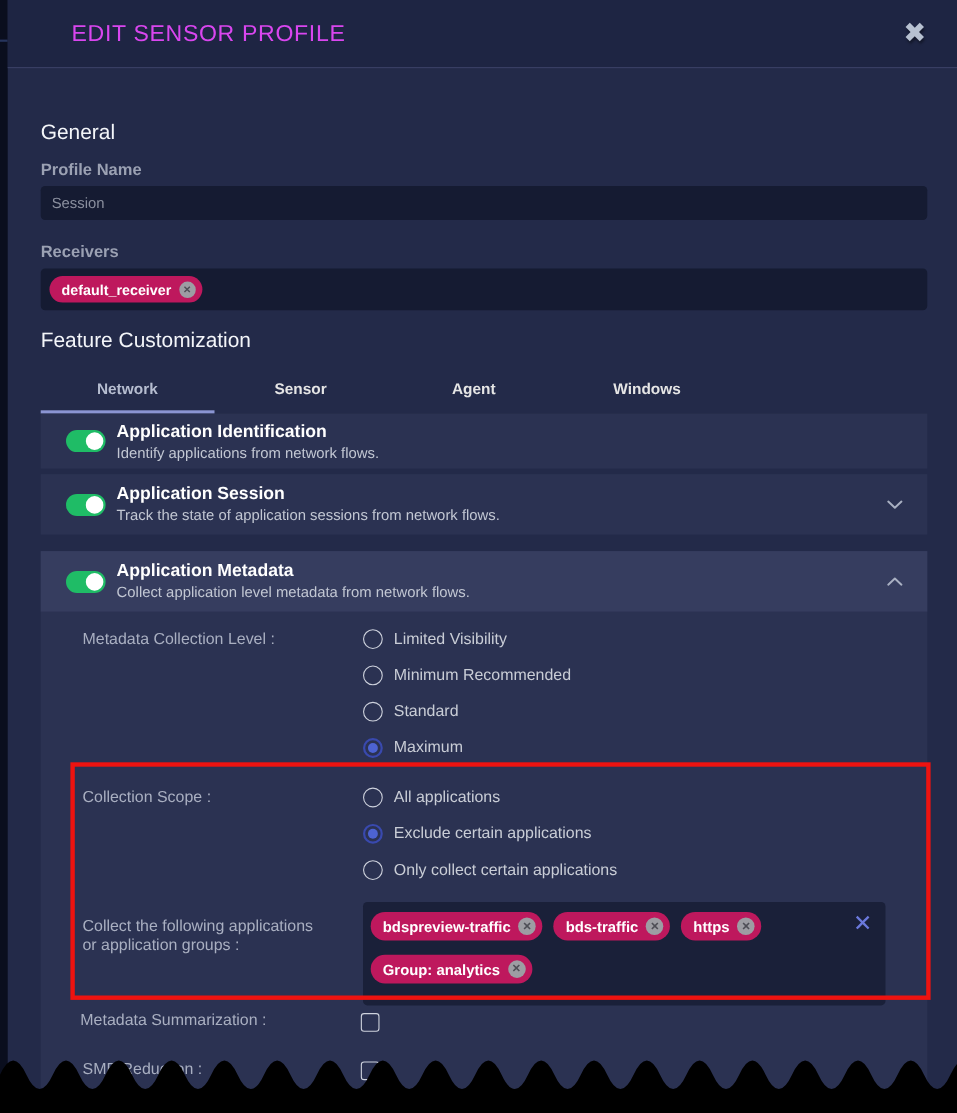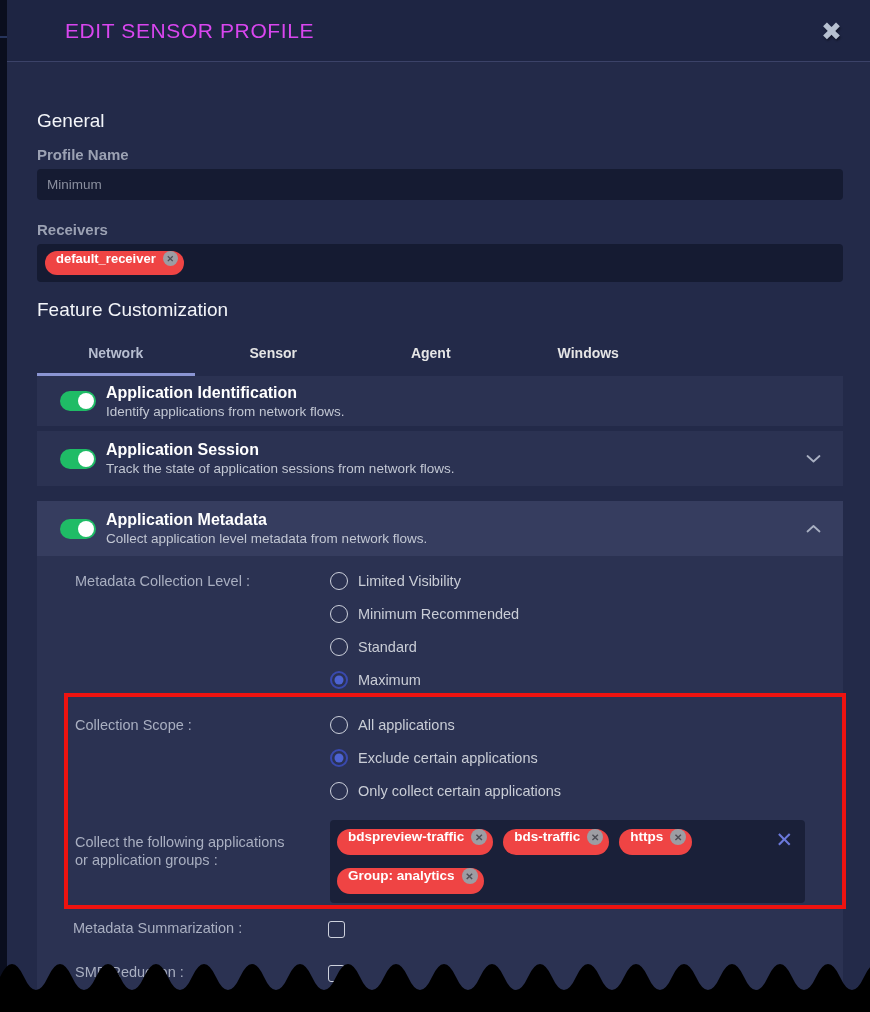--- a/index.html
+++ b/index.html
@@ -20,21 +20,21 @@
 
   .modal-body { padding:0 27px 0 30px; }
 
   .section-heading { margin-top:48px; font-size:19px; color:#f3f5f9; }
   .section-heading.fc { margin-top:17px; }
   .field-label { margin-top:14px; font-size:15px; color:#9ba1b3;font-weight:bold; }
   .field-label.recv { margin-top:21px; }
   .text-input { margin-top:6px; height:31px; background:#151b32; border-radius:4px; display:flex; align-items:center; padding:0 10px; font-size:13.5px; color:#8a8f9e; }
   .receivers-box { margin-top:6px; min-height:38px; background:#151b32; border-radius:4px; display:flex; align-items:center; gap:8px; padding:7px 8px; }
 
-  .tag { height:24px; background:#ef4444; border-radius:12px; display:inline-flex; align-items:flex-start; gap:7px; padding:0 6px 0 11px; color:#fff; font-size:13px; font-weight:bold; white-space:nowrap; }
+  .tag { height:24px; background:#be185d; border-radius:12px; display:inline-flex; align-items:center; gap:7px; padding:0 6px 0 11px; color:#fff; font-size:13px; font-weight:bold; white-space:nowrap; }
   .tag-x { width:15px; height:15px; border-radius:50%; background:#9d9da3; color:#4e4e56; font-size:9px; font-weight:bold; display:flex; align-items:center; justify-content:center; cursor:pointer; flex-shrink:0; }
 
   
   .tabs { margin-top:9px; height:46px; width:630px; display:flex; }
   .tab { width:157.5px; display:flex; align-items:center; justify-content:center; font-size:14px; font-weight:bold; color:#e5e5e5; position:relative; cursor:pointer; }
   .tab.active { color:#b6bdd0; }
   .tab.active::after { content:""; position:absolute; left:0; right:0; bottom:0; height:3px; background:#8b95d3; }
 
   
   .feature-row { position:relative; background:#2b3252; display:flex; align-items:center; }
@@ -62,21 +62,21 @@
   .rg-level { top:16px; }
   .rg-scope { top:160px; }
   .radio-item { display:flex; align-items:center; gap:10px; margin-bottom:15px; height:18px; cursor:pointer; }
   .radio { width:18px; height:18px; border-radius:50%; border:1.5px solid #cdd1dc; position:relative; flex-shrink:0; }
   .radio.selected { border:2px solid #3949ae; }
   .radio.selected::after { content:""; position:absolute; left:50%; top:50%; transform:translate(-50%,-50%); width:9px; height:9px; border-radius:50%; background:#4d63d2; }
   .radio-label { font-size:14.5px; color:#c9cdd6; }
 
   .red-box { position:absolute; left:27px; top:137px; width:782px; height:216px; border:4px solid #ee1310; z-index:40; pointer-events:none; }
 
-  .tags-box { position:absolute; left:293px; top:264px; width:475px; height:83px; background:#1a2039; border-radius:4px; padding:9px 40px 23px 7px; }
+  .tags-box { position:absolute; left:293px; top:264px; width:475px; height:94px; background:#1a2039; border-radius:4px; padding:9px 40px 23px 7px; }
   .tags-wrap { display:flex; flex-wrap:wrap; gap:13px 10px; }
   .tags-box .tag { height:26px; border-radius:13px; font-size:13.5px; }
   .tags-box .tag-x { width:16px; height:16px; font-size:10px; }
   .clear-x { position:absolute; right:12px; top:7px; font-size:21px; color:#6b79dc; cursor:pointer; line-height:1.2; }
 
   .checkbox { position:absolute; left:291px; width:17px; height:17px; border:1.5px solid #ced2dd; border-radius:3px; background:transparent; cursor:pointer; }
   .cb-msum { top:365px; }
   .cb-smb { top:409px; }
 
   .torn-edge { position:absolute; left:0; bottom:0; width:870px; height:52px; z-index:60; pointer-events:none; }
@@ -93,21 +93,21 @@
       <div class="modal-title">EDIT SENSOR PROFILE</div>
       <div class="close-btn">✖</div>
     </div>
 
     <div class="modal-body">
 
       <div class="section-heading">General</div>
 
       <div class="field-label">Profile Name</div>
       <div class="text-input">
-        <span>Minimum</span>
+        <span>Session</span>
       </div>
 
       <div class="field-label recv">Receivers</div>
       <div class="receivers-box">
         <span class="tag">
           <span>default_receiver</span>
           <span class="tag-x">✕</span>
         </span>
       </div>
 

